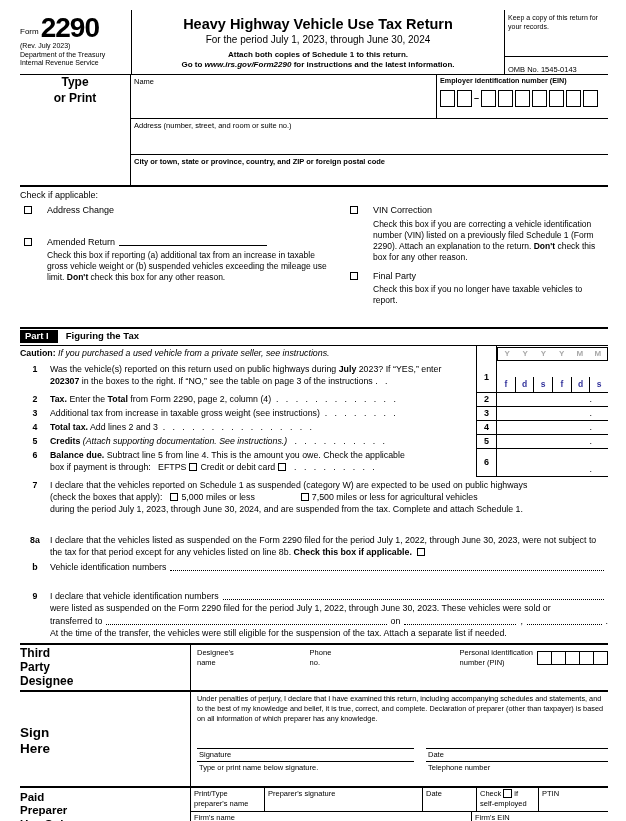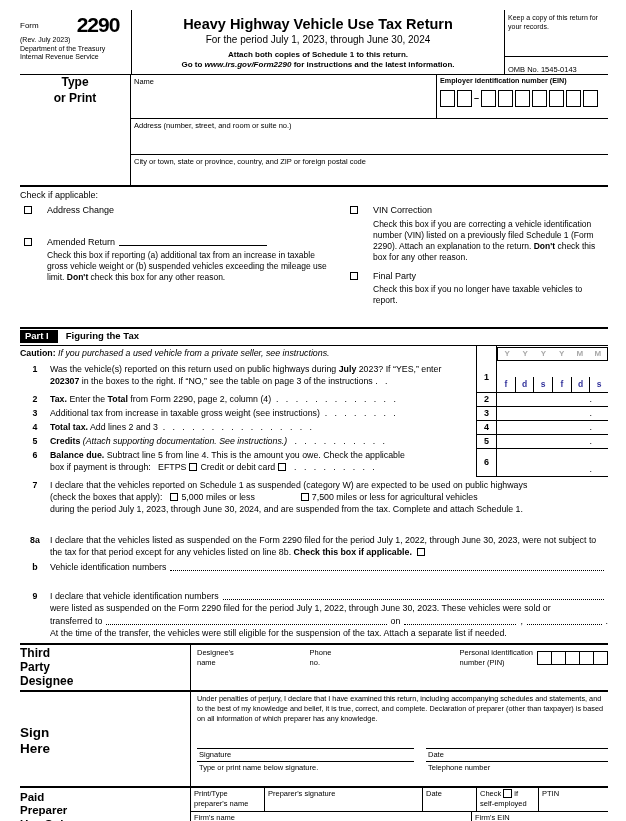--- a/index.html
+++ b/index.html
@@ -9,23 +9,23 @@
     margin:0 auto; padding:10px 18px 0 20px; overflow:hidden;
     font-family:"Liberation Sans","DejaVu Sans",sans-serif;
     font-size:9px; color:#000; line-height:1.25;
   }
   .b{font-weight:bold} .i{font-style:italic}
   .sm{font-size:7.5px}
 
   
   .hdr{display:flex; height:64px;}
   .hdr-left{width:112px; border-right:1px solid #000; padding-top:6px;}
-  .formline{display:flex; align-items:flex-end;gap:36px;}
+  .formline{display:flex; align-items:flex-end;}
   .form-sm{font-size:8px; margin-right:2px; padding-bottom:3px;}
-  .form-big{font-size:21px; font-weight:bold; line-height:0.85; letter-spacing:-1px;}
+  .form-big{font-size:28px; font-weight:bold; line-height:0.85; letter-spacing:-1px;}
   .rev{font-size:7px; margin-top:2px;}
   .dept{font-size:7px; line-height:1.15;}
   .hdr-center{flex:1; text-align:center; padding-top:5px;}
   .title{font-size:14.5px; font-weight:bold;}
   .period{font-size:10px; margin-top:1px;}
   .attach{font-size:8px; font-weight:bold; margin-top:3px;}
   .goto{font-size:8px; font-weight:bold;}
   .hdr-right{width:104px; border-left:1px solid #000; display:flex; flex-direction:column;}
   .keep{font-size:7px; border-bottom:1px solid #000; padding:4px 3px 6px; flex:1;}
   .omb{font-size:7.5px; padding:8px 3px 0;}
@@ -35,21 +35,21 @@
   .tp-label{width:110px; display:flex; flex-direction:column; justify-content:flex-start; align-items:center; font-size:12px; font-weight:bold; line-height:1.3;}
   .tp-fields{flex:1; border-left:1px solid #000;}
   .tp-row1{display:flex; height:44px; border-bottom:1px solid #000;}
   .tp-name{flex:1; padding:1px 3px;}
   .tp-ein{width:172px; border-left:1px solid #000; padding:1px 3px;}
   .ein-label{font-size:7.2px; font-weight:bold;}
   .ein-boxes{display:flex; align-items:center; margin-top:5px;}
   .ebox{width:15px; height:17px; border:1.5px solid #000; margin-right:2px; background:#fff;}
   .edash{margin:0 2px 0 0; font-weight:bold;}
   .tp-row2{height:36px; border-bottom:1px solid #000; padding:1px 3px;}
-  .tp-row3{height:30px; padding:1px 3px;}
+  .tp-row3{height:30px; padding:1px 3px;font-weight:bold;}
 
   
   .chk{display:flex; padding-top:3px; height:133px;}
   .chk-col-l{flex:1; padding-right:14px;}
   .chk-col-r{width:262px;}
   .chk-title{font-size:9px; margin-bottom:4px;}
   .chk-item{display:flex; align-items:flex-start; margin-bottom:2px;}
   .cb{display:inline-block; width:8px; height:8px; border:1px solid #000; background:#fff; flex:0 0 auto;}
   .cb.inl{vertical-align:-1px; margin:0 3px;}
   .chk-item .cb{margin:1px 0 0 4px;}

